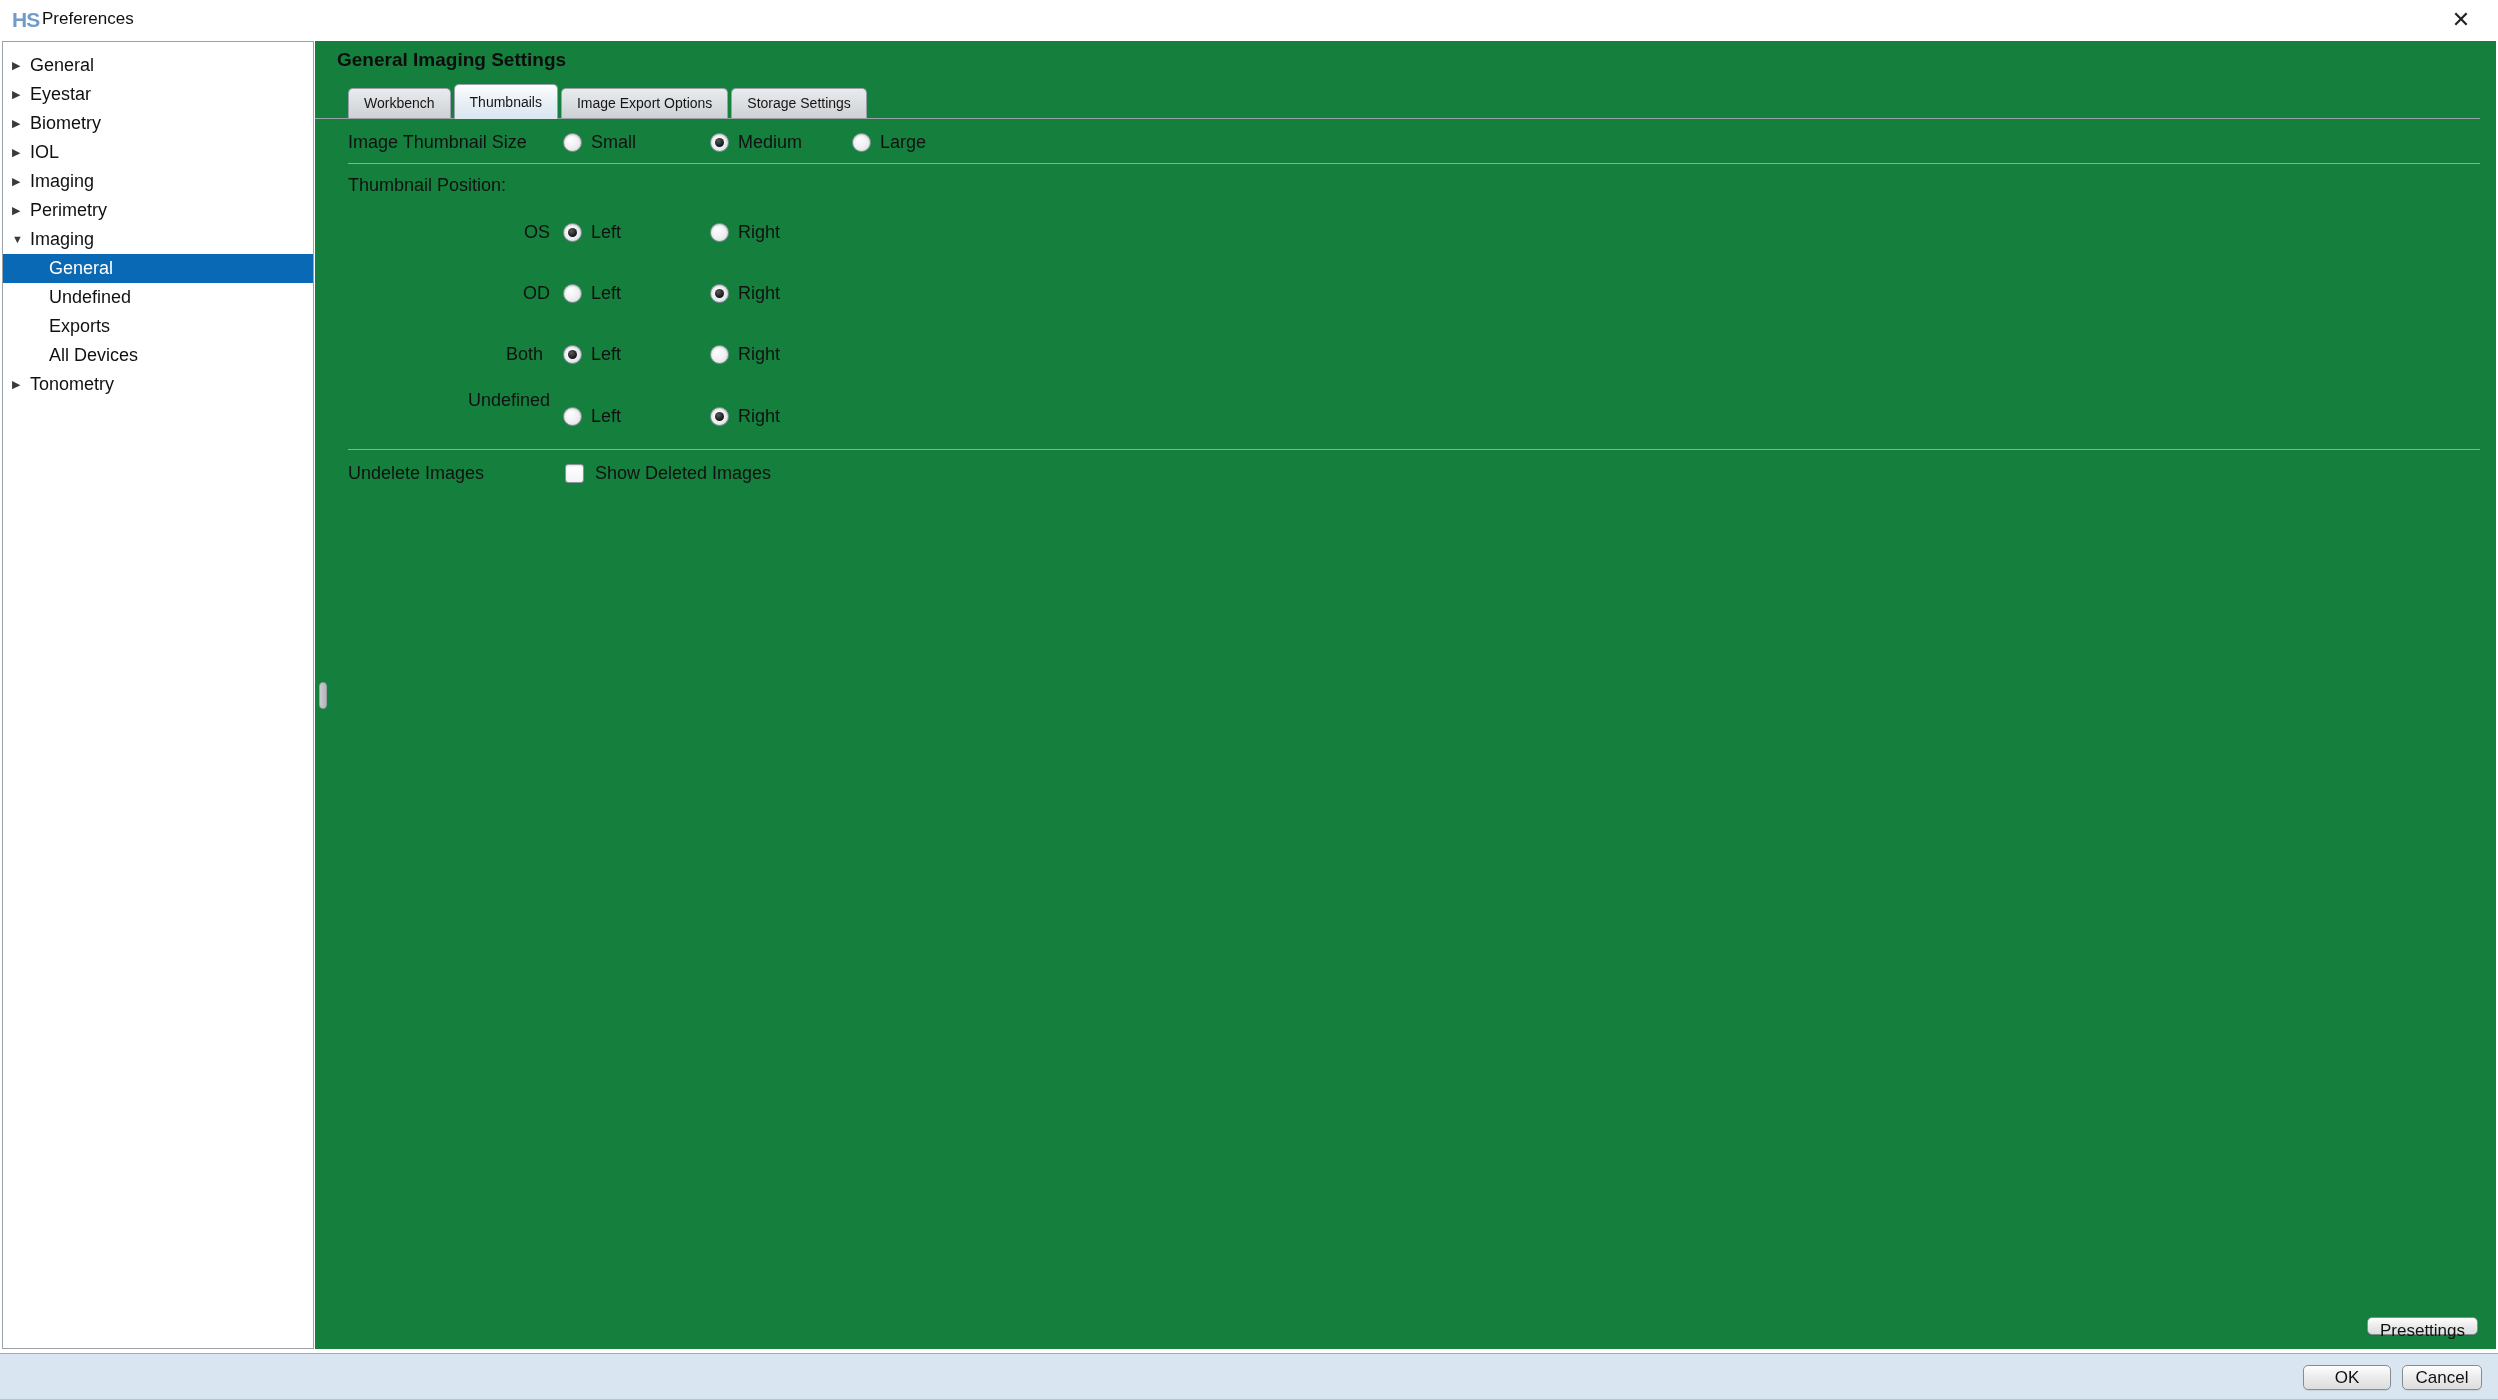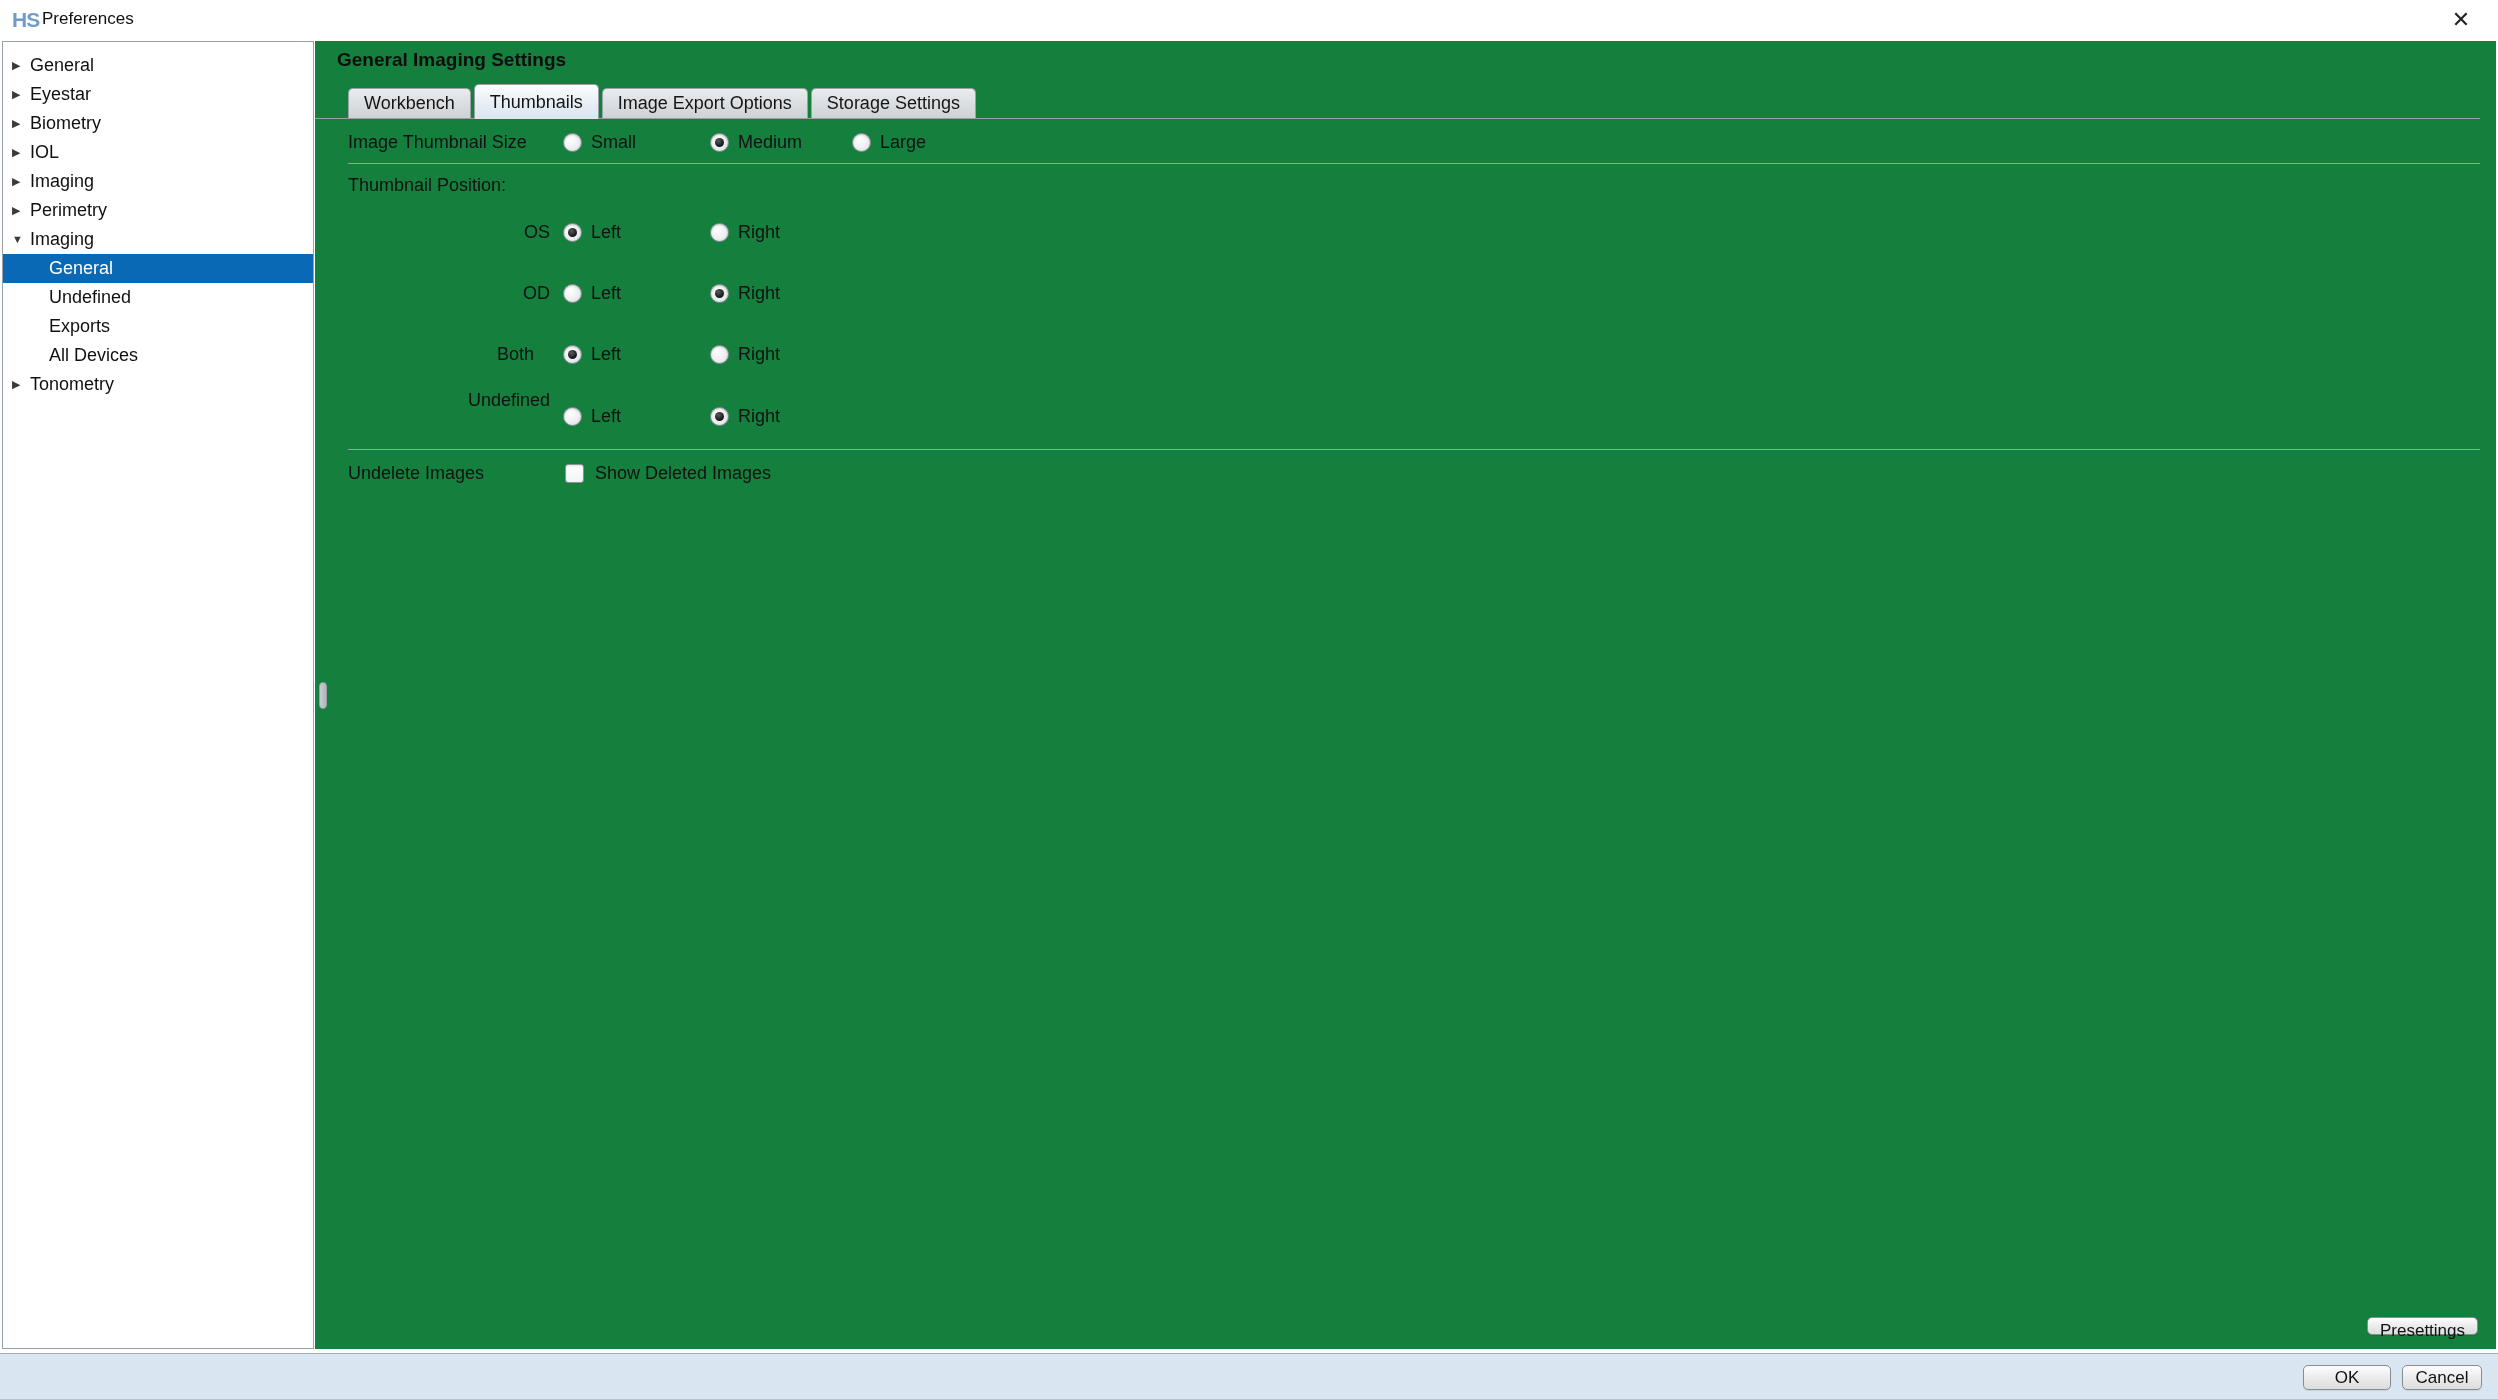--- a/index.html
+++ b/index.html
@@ -50,21 +50,21 @@
     background:#15803d;
   }
   .heading { position:absolute; left:22px; top:8px; font-size:19px; font-weight:bold; color:#0d0d0d; }
 
   .tabbar {
     position:absolute; left:0; right:16px; top:43px; height:35px;
     display:flex; align-items:flex-end; padding-left:33px;
     border-bottom:1px solid #98a1a8;
   }
   .tab {
-    height:30px; line-height:29px; padding:0 15px; font-size:18px; color:#151515;
+    height:30px; line-height:29px; padding:0 15px; font-size:14px; color:#151515;
     background:linear-gradient(#e9ebed,#ced2d5);
     border:1px solid #98a1a8; border-bottom:none;
     border-radius:5px 5px 0 0; margin-right:3px; white-space:nowrap; cursor:default;
   }
   .tab.active {
     height:35px; line-height:34px; position:relative; z-index:2; margin-bottom:-1px;
     background:linear-gradient(#fcfdfe, #e7eef5 55%, #dae6f0);
   }
 
   .form-label { position:absolute; font-size:18px; color:#111; white-space:nowrap; }
@@ -192,21 +192,21 @@
     <span class="opt-label" style="left:276px; top:181px;">Left</span>
     <span class="radio" style="left:395px; top:182px;"></span>
     <span class="opt-label" style="left:423px; top:181px;">Right</span>
 
     <div class="form-label right-label" style="left:33px; top:242px; width:202px;">OD</div>
     <span class="radio" style="left:248px; top:243px;"></span>
     <span class="opt-label" style="left:276px; top:242px;">Left</span>
     <span class="radio checked" style="left:395px; top:243px;"></span>
     <span class="opt-label" style="left:423px; top:242px;">Right</span>
 
-    <div class="form-label right-label" style="left:17px; top:303px; width:202px;">Both</div>
+    <div class="form-label right-label" style="left:26px; top:303px; width:202px;">Both</div>
     <span class="radio checked" style="left:248px; top:304px;"></span>
     <span class="opt-label" style="left:276px; top:303px;">Left</span>
     <span class="radio" style="left:395px; top:304px;"></span>
     <span class="opt-label" style="left:423px; top:303px;">Right</span>
 
     <div class="form-label right-label" style="left:33px; top:349px; width:202px;">Undefined</div>
     <span class="radio" style="left:248px; top:366px;"></span>
     <span class="opt-label" style="left:276px; top:365px;">Left</span>
     <span class="radio checked" style="left:395px; top:366px;"></span>
     <span class="opt-label" style="left:423px; top:365px;">Right</span>

